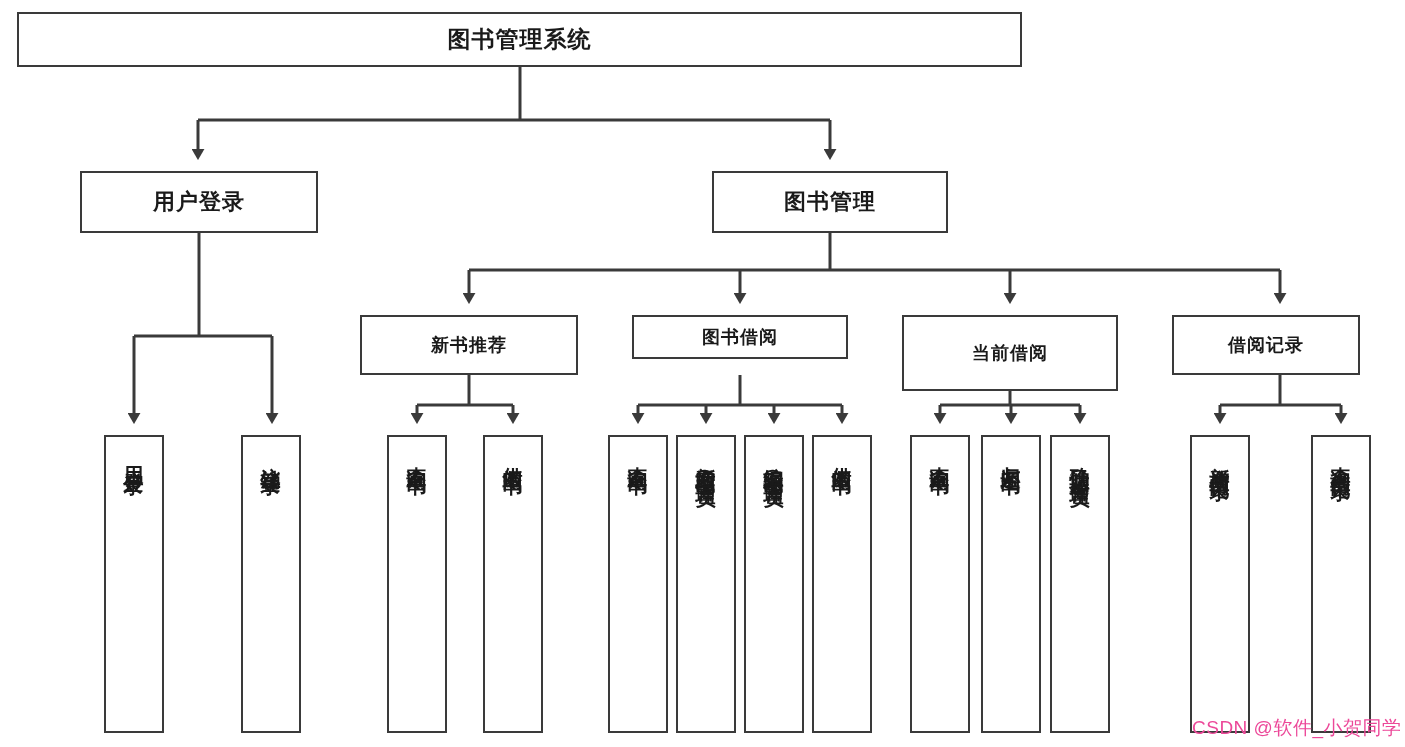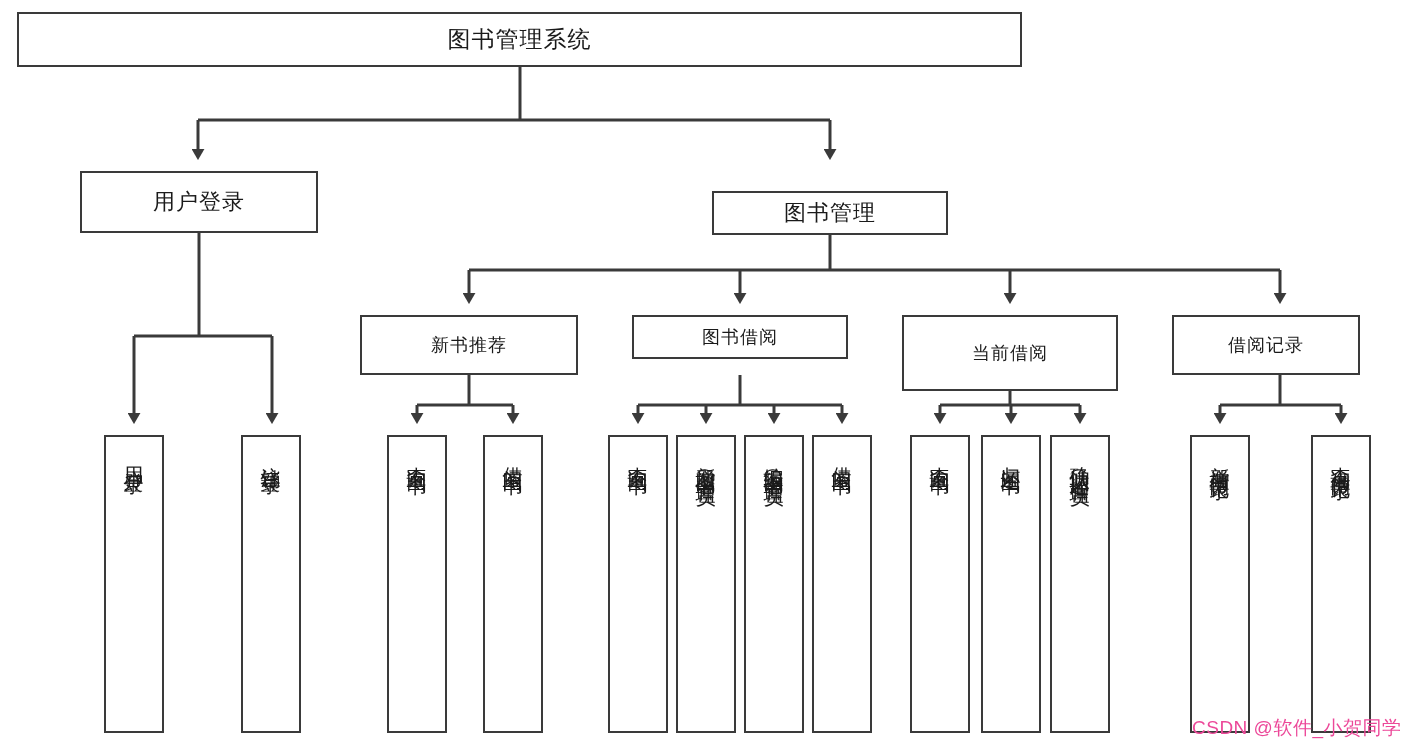--- a/index.html
+++ b/index.html
@@ -27,20 +27,21 @@
   }
   .node {
     position: absolute;
     box-sizing: border-box;
     background: #ffffff;
     border: 2px solid #3a3a3a;
     display: flex;
     align-items: center;
     justify-content: center;
     color: #1a1a1a;
+    font-weight: bold;
   }
   .node-root {
     font-size: 23px;
   }
   .node-l2 {
     font-size: 22px;
   }
   .node-l3 {
     font-size: 18px;
   }
@@ -124,21 +125,21 @@
     </g>
   </svg>
 
   <div class="node node-root" style="left:17px; top:12px; width:1005px; height:55px;">
     <span class="hlabel">图书管理系统</span>
   </div>
 
   <div class="node node-l2" style="left:80px; top:171px; width:238px; height:62px;">
     <span class="hlabel">用户登录</span>
   </div>
-  <div class="node node-l2" style="left:712px; top:171px; width:236px; height:44px;margin-top:20px;">
+  <div class="node node-l2" style="left:712px; top:171px; width:236px; height:62px;">
     <span class="hlabel">图书管理</span>
   </div>
 
   <div class="node node-l3" style="left:360px; top:315px; width:218px; height:60px;">
     <span class="hlabel">新书推荐</span>
   </div>
   <div class="node node-l3" style="left:632px; top:315px; width:216px; height:44px;">
     <span class="hlabel">图书借阅</span>
   </div>
   <div class="node node-l3" style="left:902px; top:315px; width:216px; height:76px;">

